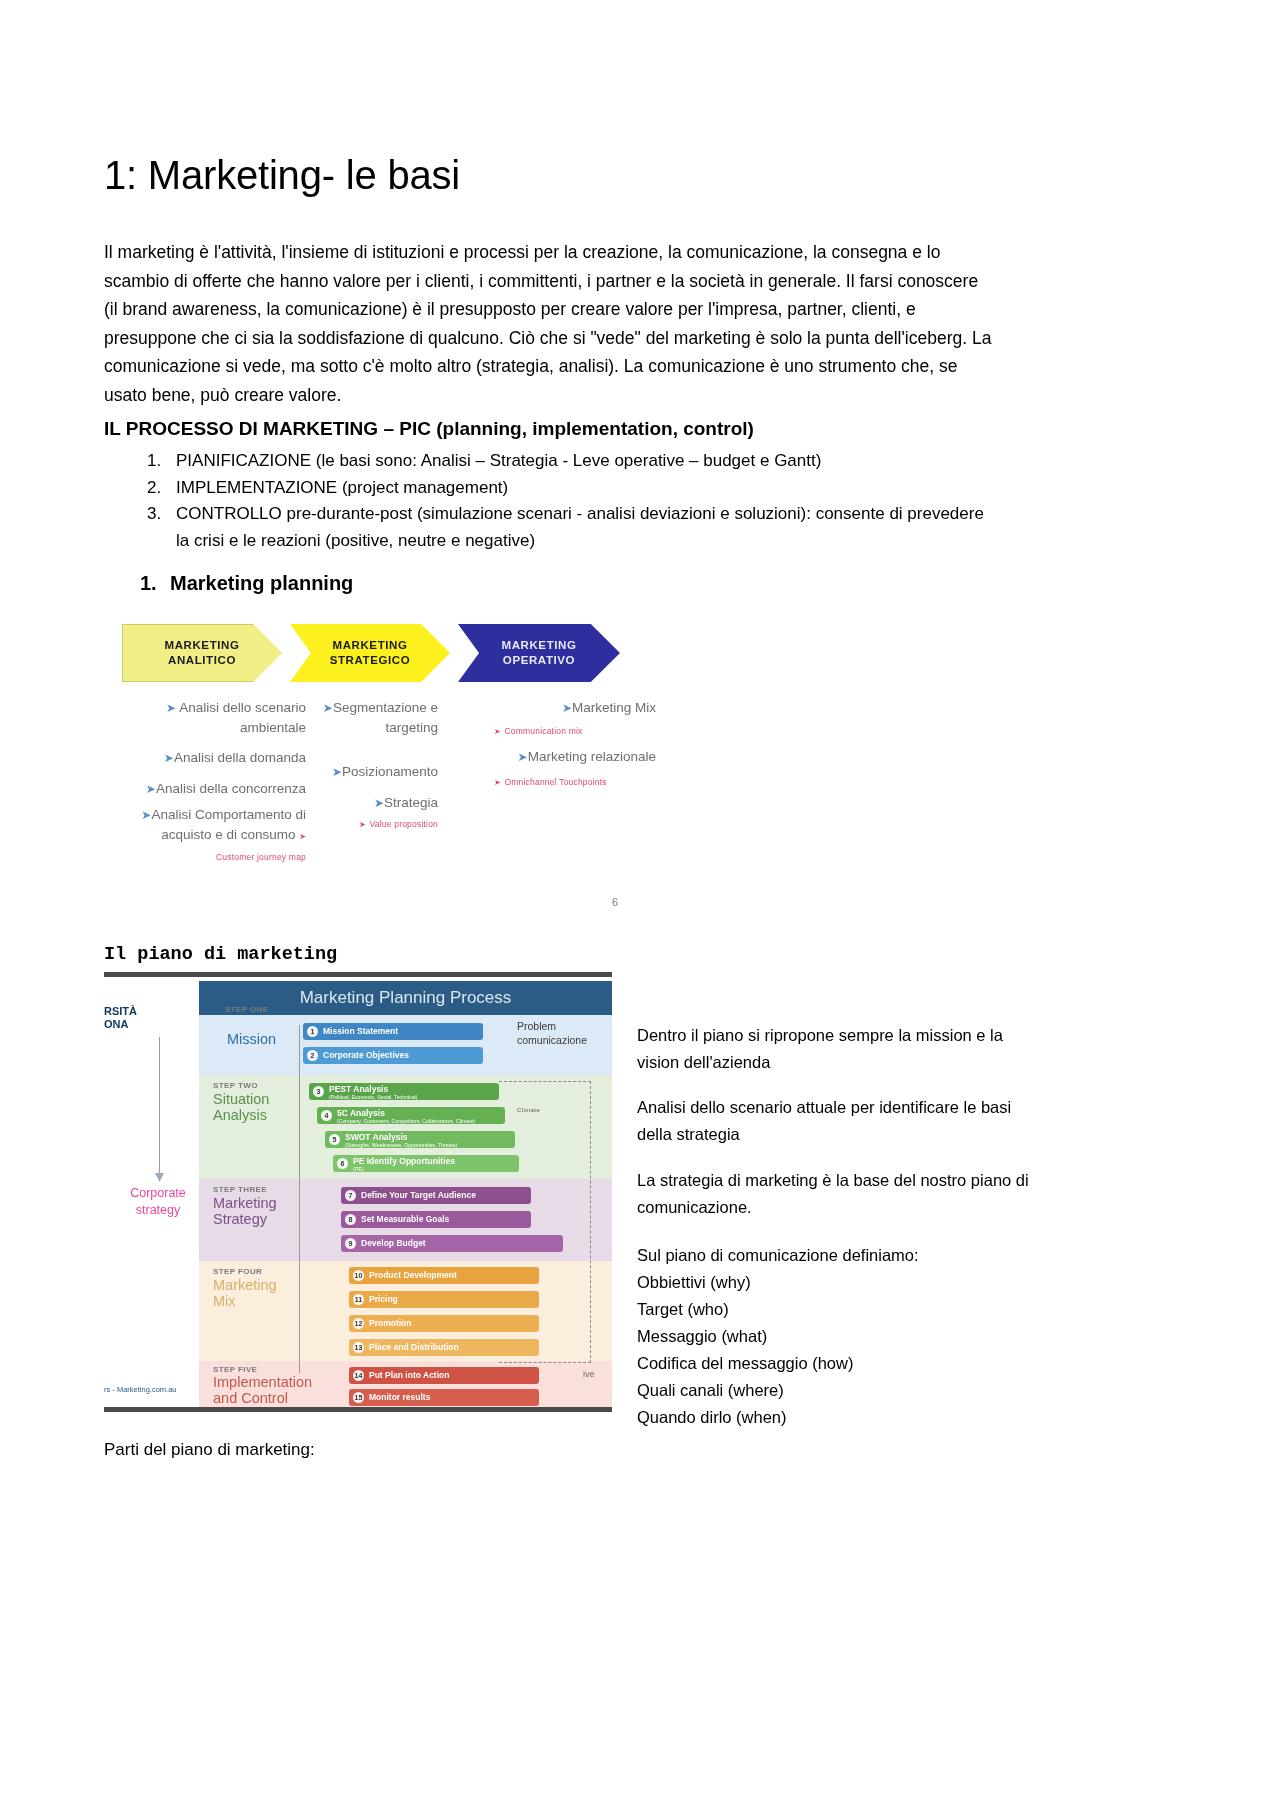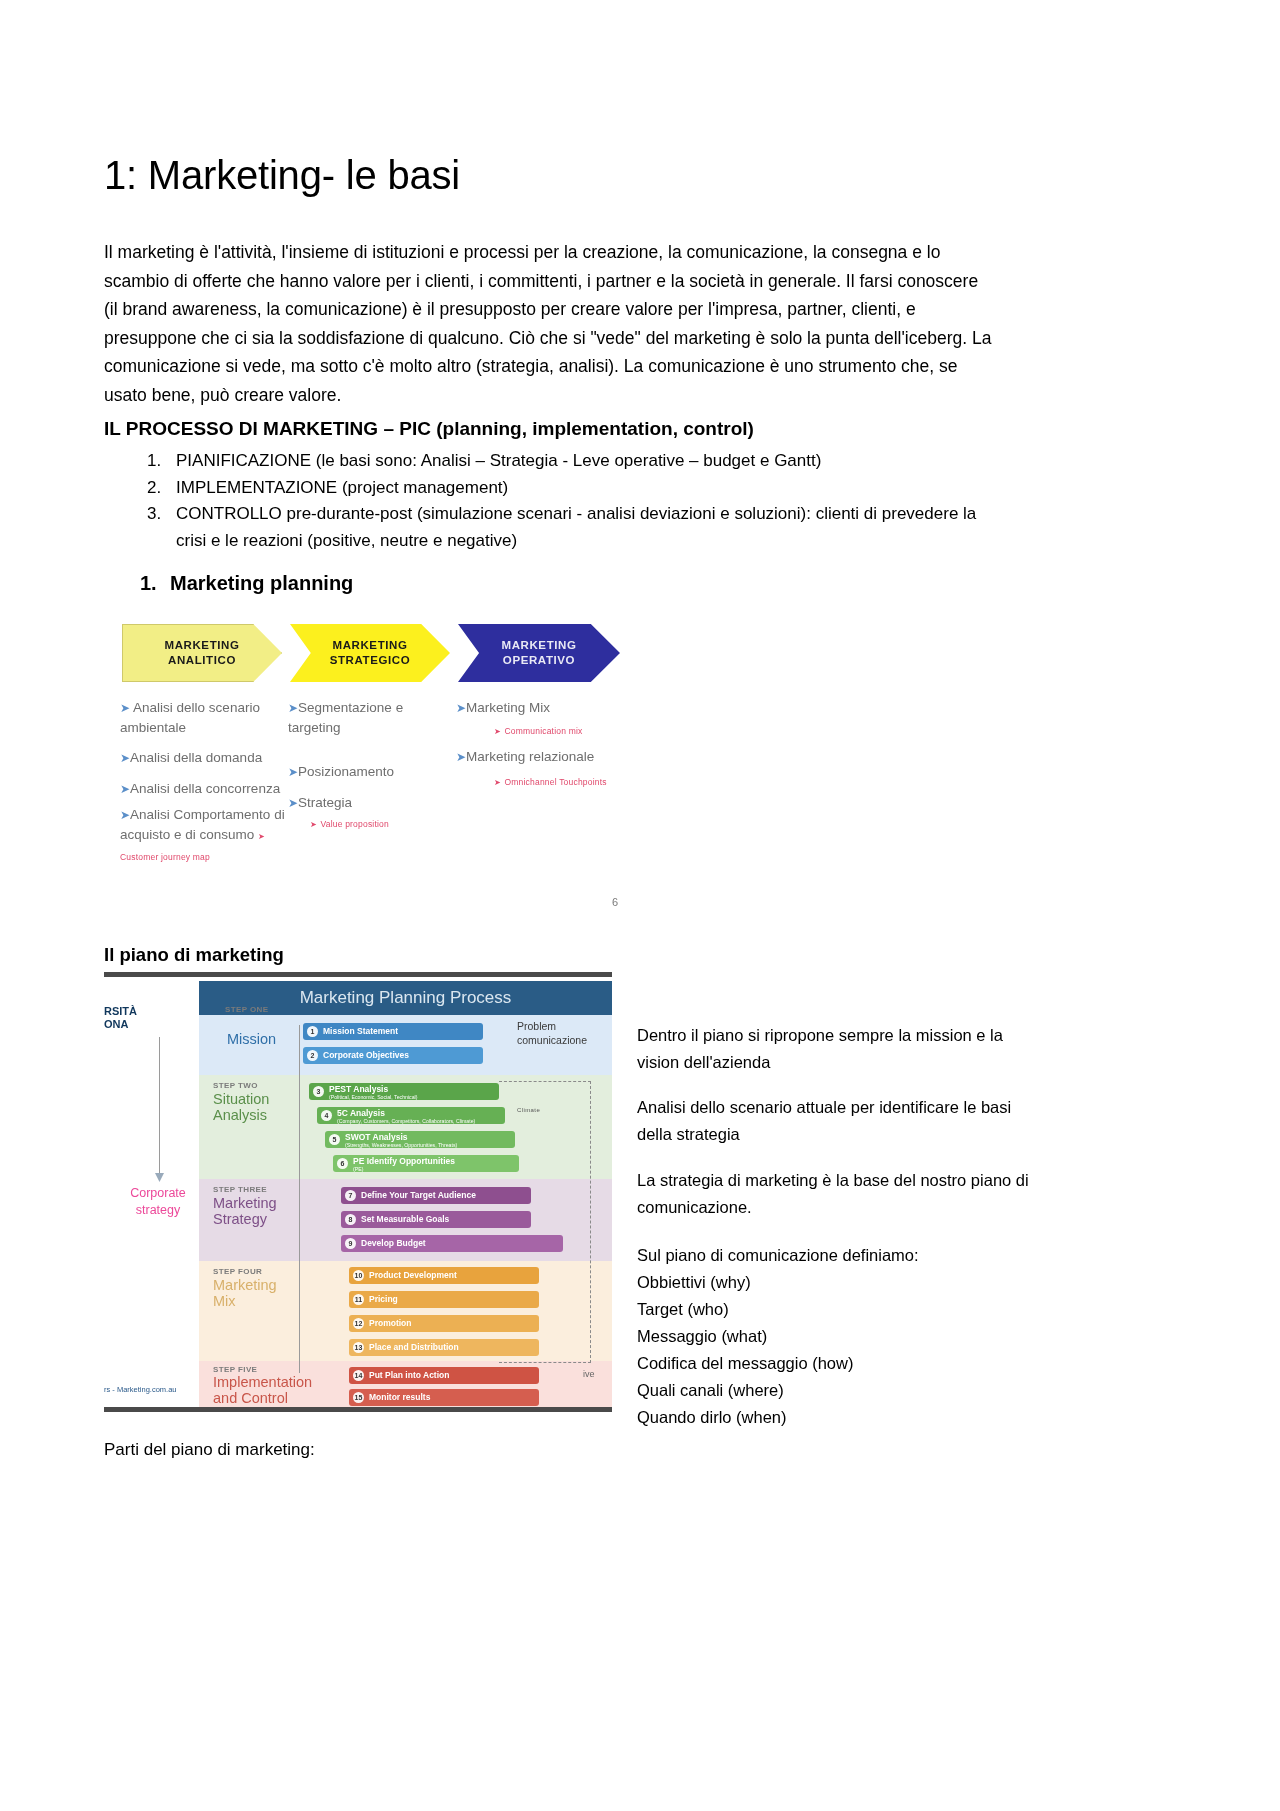--- a/index.html
+++ b/index.html
@@ -35,21 +35,21 @@
   #intro-block { top: 238px; }
 
   .section-heading {
     position: absolute;
     left: 104px;
     font-size: 19px;
     font-weight: bold;
     color: #000;
   }
   #pic-heading { top: 418px; }
-  #piano-heading { top: 944px; font-size: 18.5px; }
+  #piano-heading { top: 944px; font-size: 18.5px; font-family: Liberation Mono, monospace; }
 
   ol.pic-list {
     position: absolute;
     left: 104px; top: 448px;
     width: 890px;
     margin: 0;
     padding-left: 62px;
     font-size: 17px;
     line-height: 26.5px;
   }
@@ -76,21 +76,21 @@
   .chev.a { left: 10px; top: 12px; width: 160px; background: #f2ee86;
     border: 1px solid #cfc96a; color: #1a1a1a;
     clip-path: polygon(0 0, 82% 0, 100% 50%, 82% 100%, 0 100%); }
   .chev.b { left: 178px; top: 12px; width: 160px; background: #fcf01e; color: #1a1a1a;
     clip-path: polygon(0 0, 82% 0, 100% 50%, 82% 100%, 0 100%, 13% 50%); }
   .chev.c { left: 346px; top: 12px; width: 162px; background: #2e2e9e; color: #e9e9f5;
     clip-path: polygon(0 0, 82% 0, 100% 50%, 82% 100%, 0 100%, 13% 50%); }
 
   .scol { position: absolute; font-size: 13.5px; line-height: 19px; color: #6e6e6e;
           font-family: "Liberation Sans", sans-serif; }
-  .scol .bl { margin-bottom: 11px; }
+  .scol .bl { margin-bottom: 11px; text-align: right; }
   .arrowglyph { color: #5b8fc9; font-size: 12px; }
   .redann { color: #e0486b; font-size: 8.5px; letter-spacing: 0.2px; }
   .redbullet { color: #e0486b; font-size: 8px; }
 
   #scol-1 { left: 8px; top: 86px; width: 186px; }
   #scol-2 { left: 176px; top: 86px; width: 150px; }
   #scol-3 { left: 344px; top: 86px; width: 200px; }
   .pagenum { position: absolute; left: 500px; top: 284px; font-size: 11px; color: #7a7a7a; }
 
   
@@ -165,21 +165,21 @@
 
   <div class="body-text" id="intro-block">
     <span>Il marketing è l'attività, l'insieme di istituzioni e processi per la creazione, la comunicazione, la consegna e lo scambio di offerte che hanno valore per i clienti, i committenti, i partner e la società in generale. Il farsi conoscere (il brand awareness, la comunicazione) è il presupposto per creare valore per l'impresa, partner, clienti, e presuppone che ci sia la soddisfazione di qualcuno. Ciò che si "vede" del marketing è solo la punta dell'iceberg. La comunicazione si vede, ma sotto c'è molto altro (strategia, analisi). La comunicazione è uno strumento che, se usato bene, può creare valore.</span>
   </div>
 
   <div class="section-heading" id="pic-heading">IL PROCESSO DI MARKETING – PIC (planning, implementation, control)</div>
 
   <ol class="pic-list">
     <li>PIANIFICAZIONE (le basi sono: Analisi – Strategia - Leve operative – budget e Gantt)</li>
     <li>IMPLEMENTAZIONE (project management)</li>
-    <li>CONTROLLO pre-durante-post (simulazione scenari - analisi deviazioni e soluzioni): clienti di prevedere la crisi e le reazioni (positive, neutre e negative)</li>
+    <li>CONTROLLO pre-durante-post (simulazione scenari - analisi deviazioni e soluzioni): consente di prevedere la crisi e le reazioni (positive, neutre e negative)</li>
   </ol>
 
   <div class="planning-heading">
     <span class="num">1.</span><span>Marketing planning</span>
   </div>
 
   <div class="slide1">
 
     <div class="chev a">
       <span><span>MARKETING</span><br>

